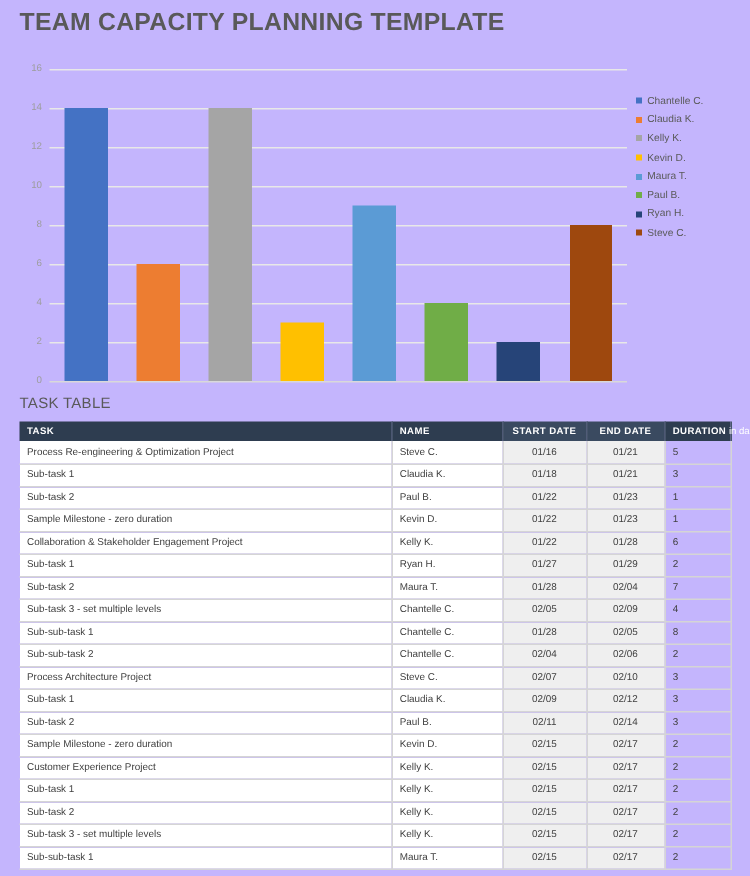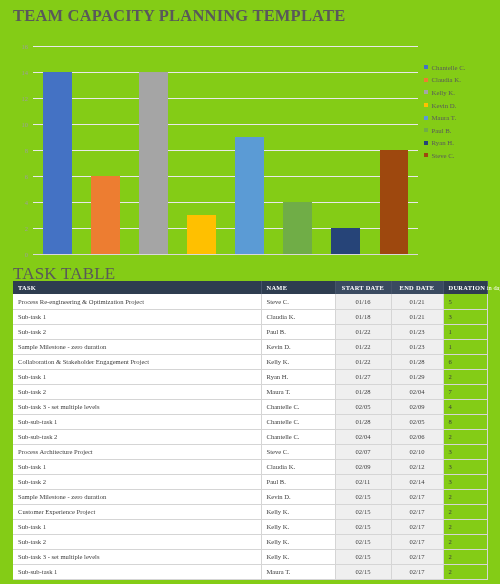--- a/index.html
+++ b/index.html
@@ -8,22 +8,21 @@
     width: 500px; height: 584px;
     background: #ffffff;
     font-family: "Liberation Sans", sans-serif;
     -webkit-font-smoothing: antialiased;
   }
   #page {
     position: relative;
     width: 500px;
     height: 584px;
     overflow: hidden;
-    background: #84cc16;
-    font-family: Liberation Serif, serif;
+    background: #c4b5fd;
   }
 
   
   #page-title {
     position: absolute;
     left: 13px;
     top: 6px;
     font-size: 16.5px;
     font-weight: bold;
     letter-spacing: 0.2px;
@@ -93,21 +92,21 @@
     font-size: 6.8px;
     color: #5a5a5a;
     white-space: nowrap;
   }
 
   
   #table-title {
     position: absolute;
     left: 13px;
     top: 264px;
-    font-size: 17px;
+    font-size: 10px;
     color: #595959;
     letter-spacing: 0.2px;
     text-align: right;
   }
   #task-table-wrap {
     position: absolute;
     left: 13px;
     top: 281px;
     width: 474px;
   }

